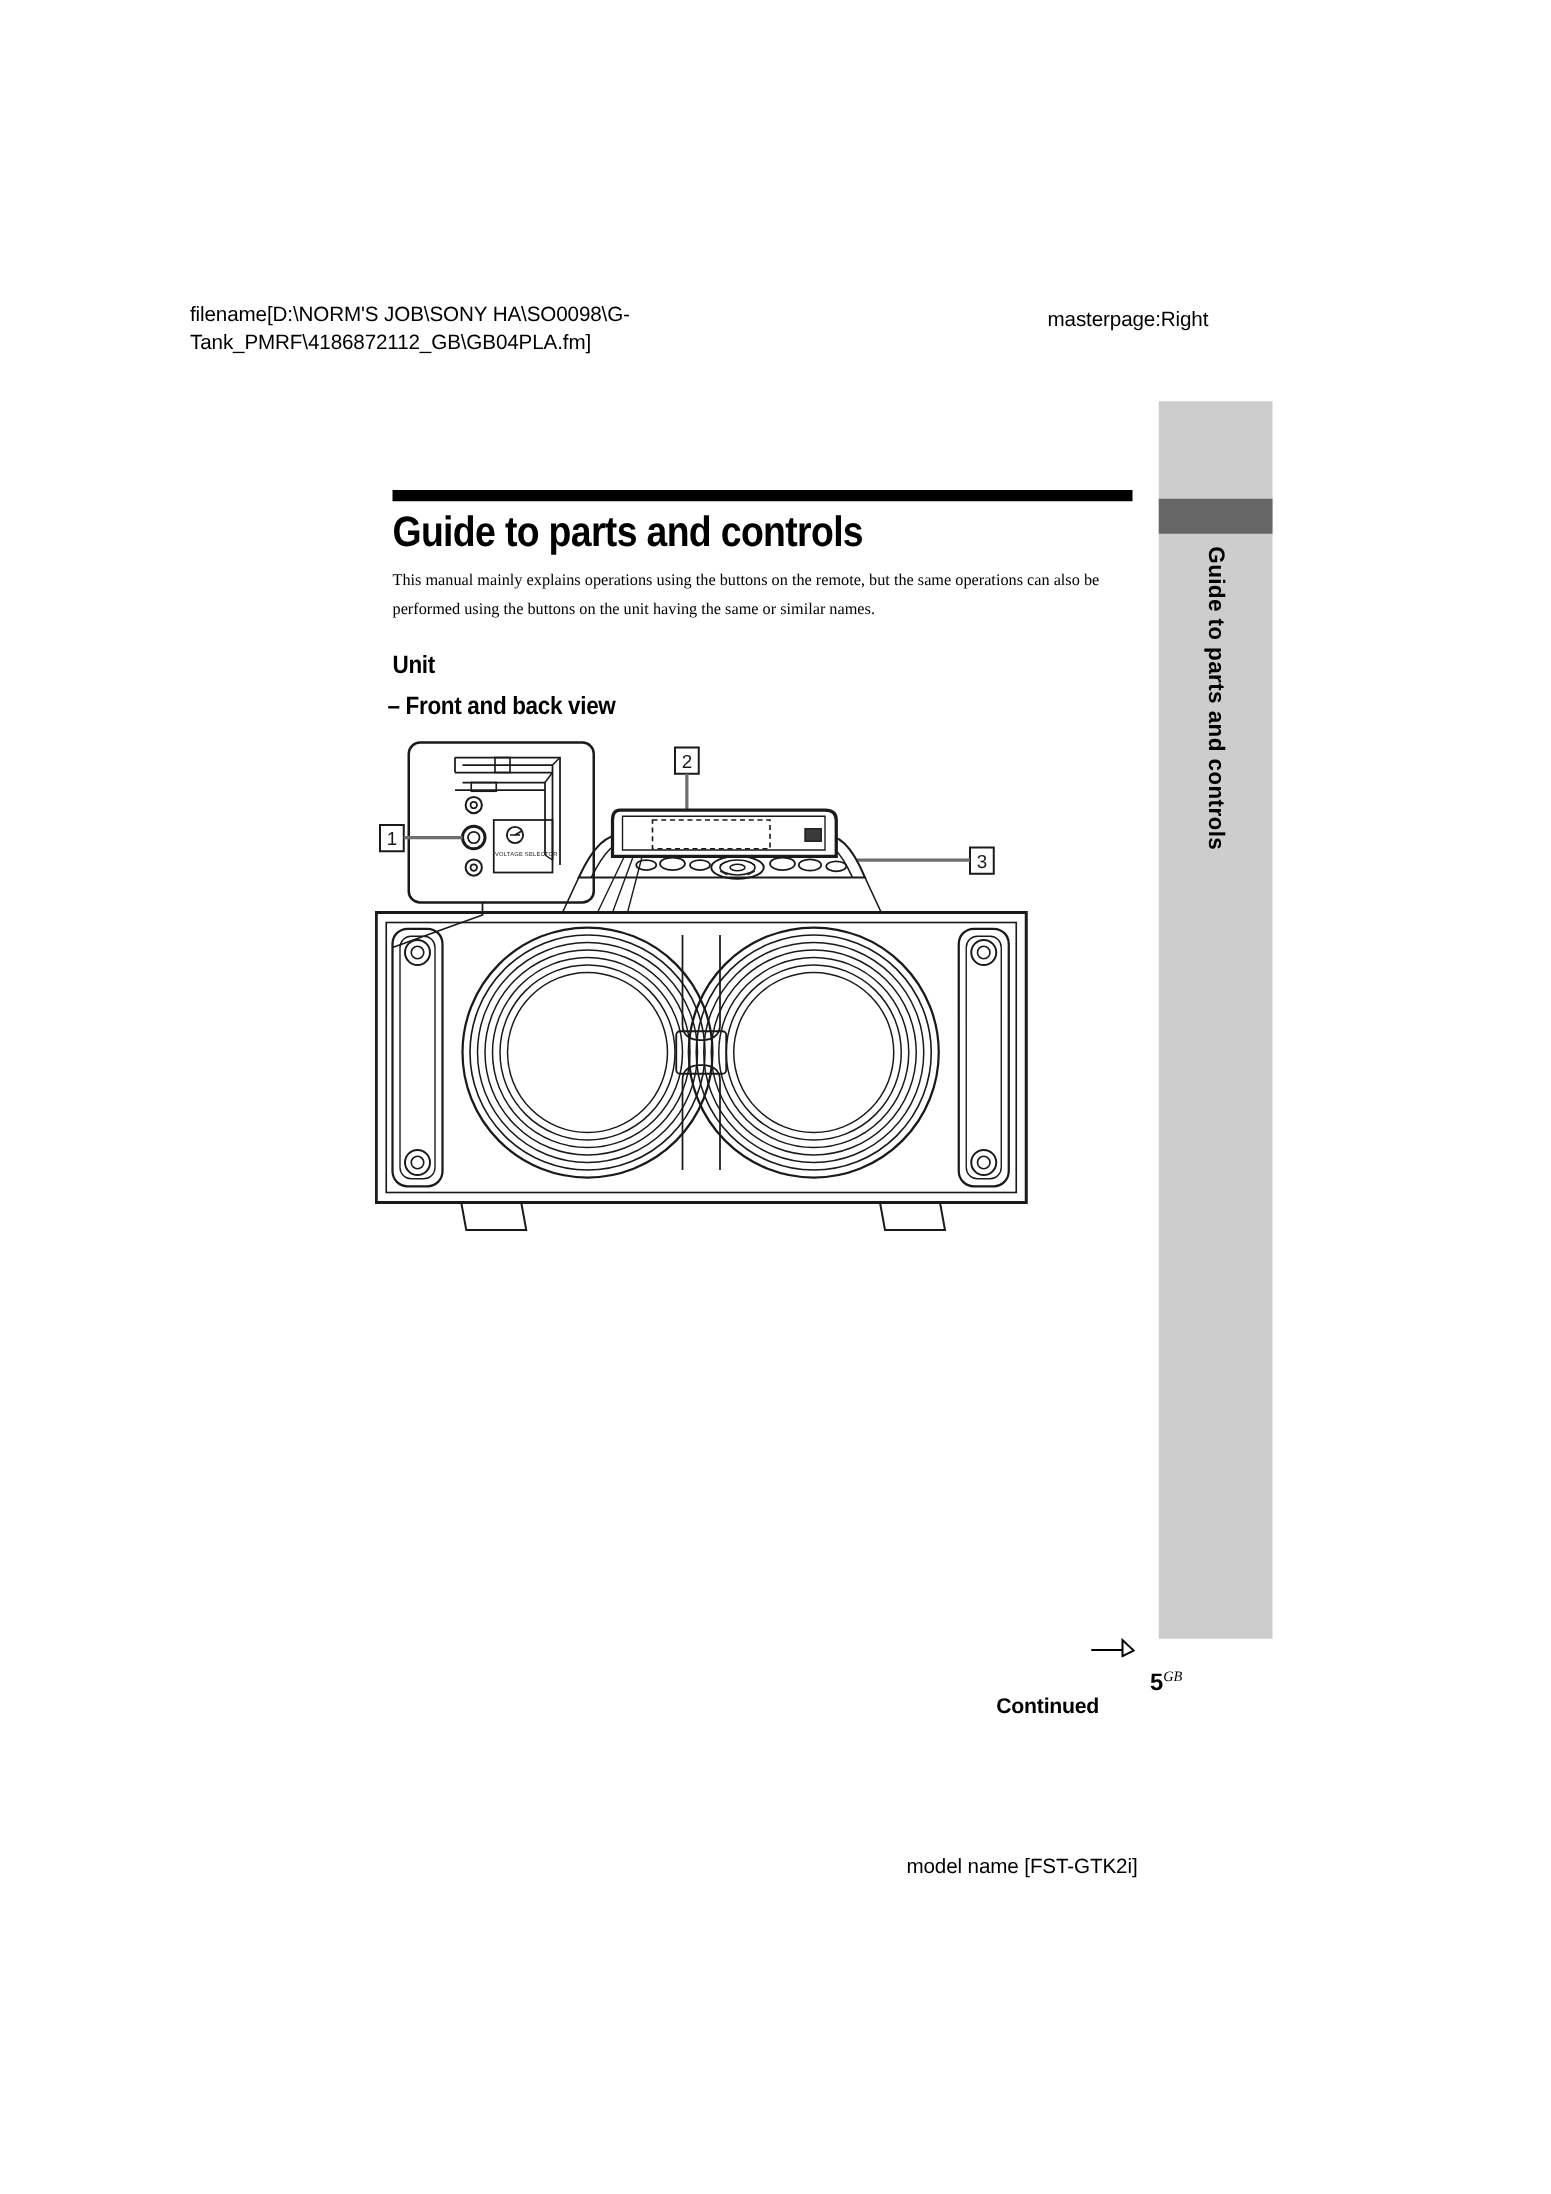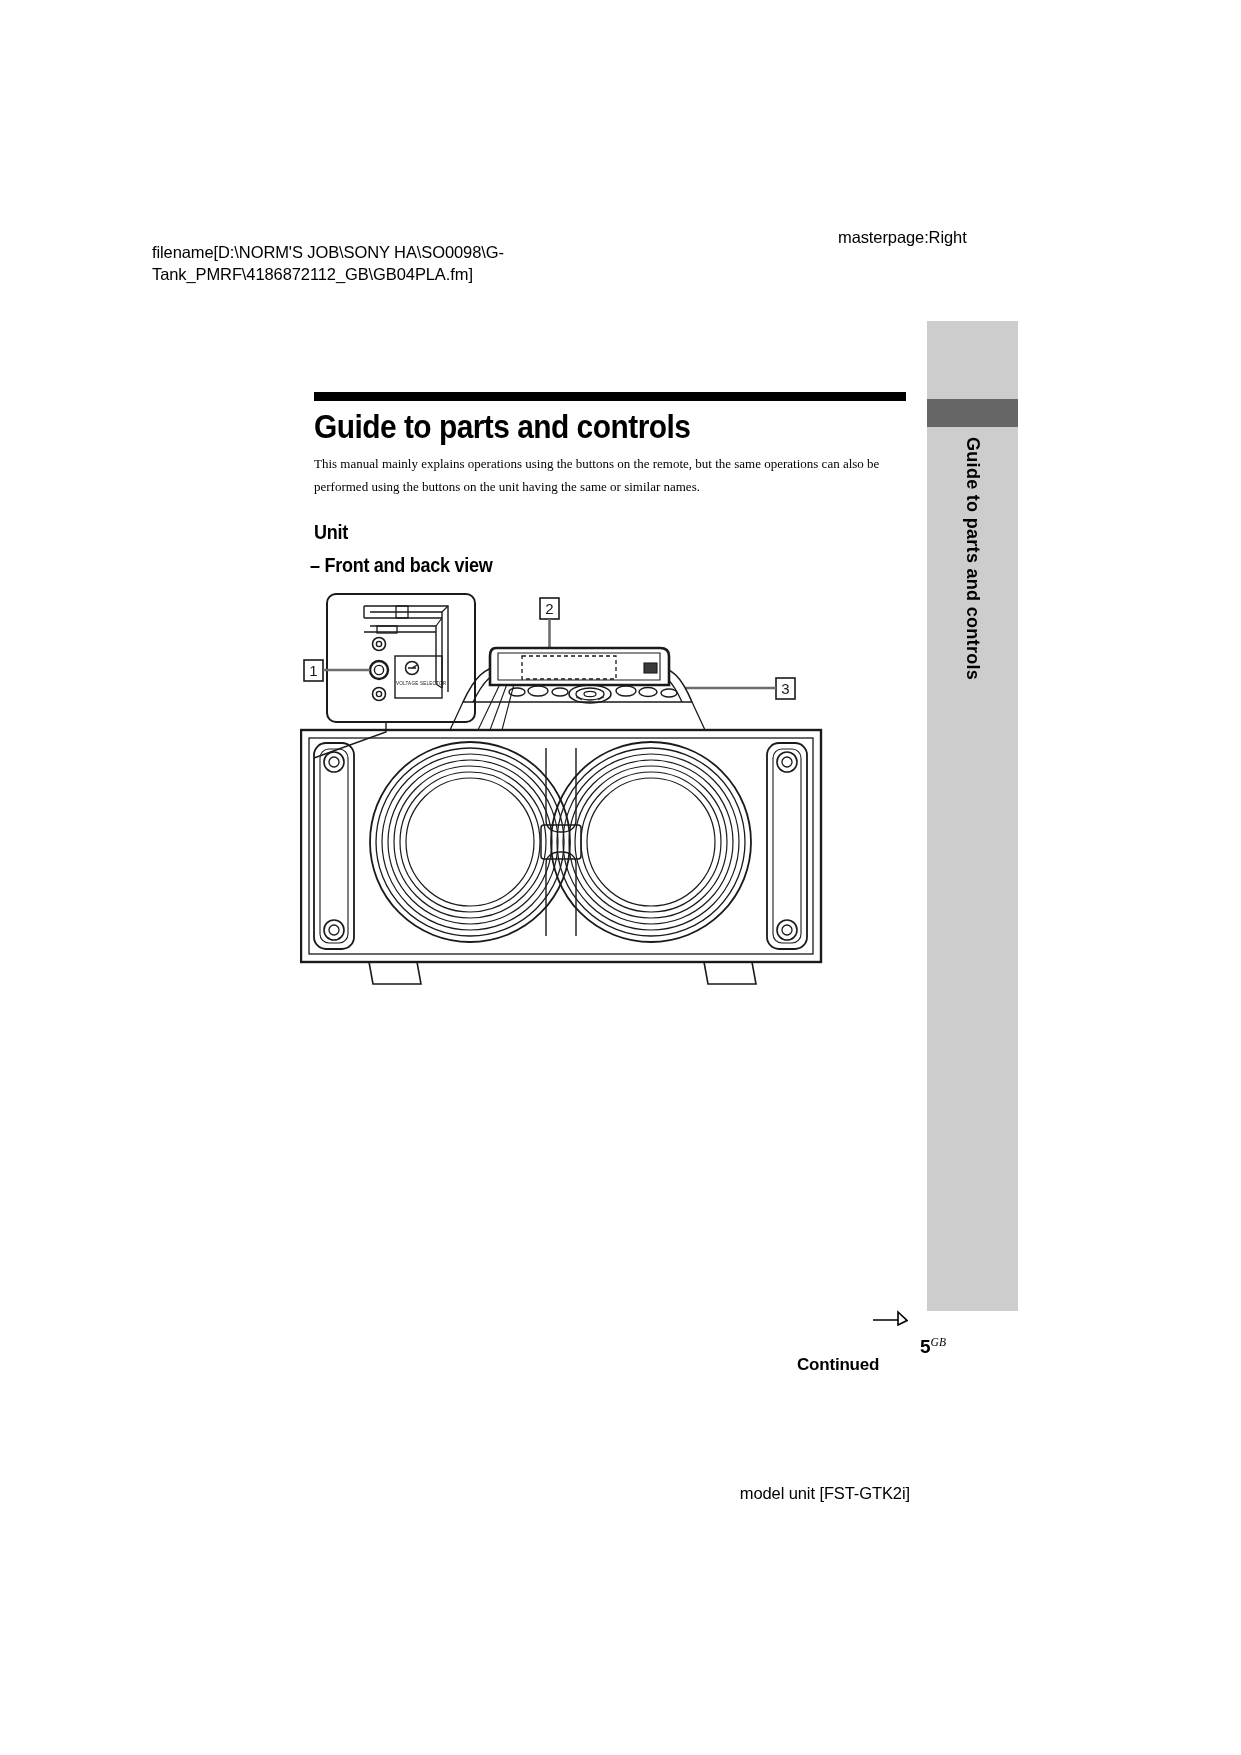--- a/index.html
+++ b/index.html
@@ -29,21 +29,21 @@
     top: 241px;
     width: 420px;
     font-size: 16.5px;
     line-height: 22px;
     font-family: "Liberation Sans", sans-serif;
     letter-spacing: -0.1px;
   }
   .hdr-masterpage {
     position: absolute;
     left: 838px;
-    top: 226px;
+    top: 245px;
     font-size: 16.5px;
     line-height: 22px;
     letter-spacing: -0.1px;
   }
 
   
   .side-tab {
     position: absolute;
     left: 927px;
     top: 321px;
@@ -325,16 +325,16 @@
   <div class="continued">Continued</div>
   <svg class="continued-arrow" viewBox="0 0 36 16" xmlns="http://www.w3.org/2000/svg">
     <path d="M1 10 L26 10 L26 2 L35 10.5 L26 15 L26 10" fill="none" stroke="#000" stroke-width="1.6" stroke-linejoin="miter"></path>
   </svg>
 
   <div class="pageno">
     <span>5</span><sup>GB</sup>
   </div>
 
   <div class="footer">
-    <div>model unit [FST-GTK2i]</div>
+    <div>model name [FST-GTK2i]</div>
   </div>
 
 </div>
 
 </body></html>

